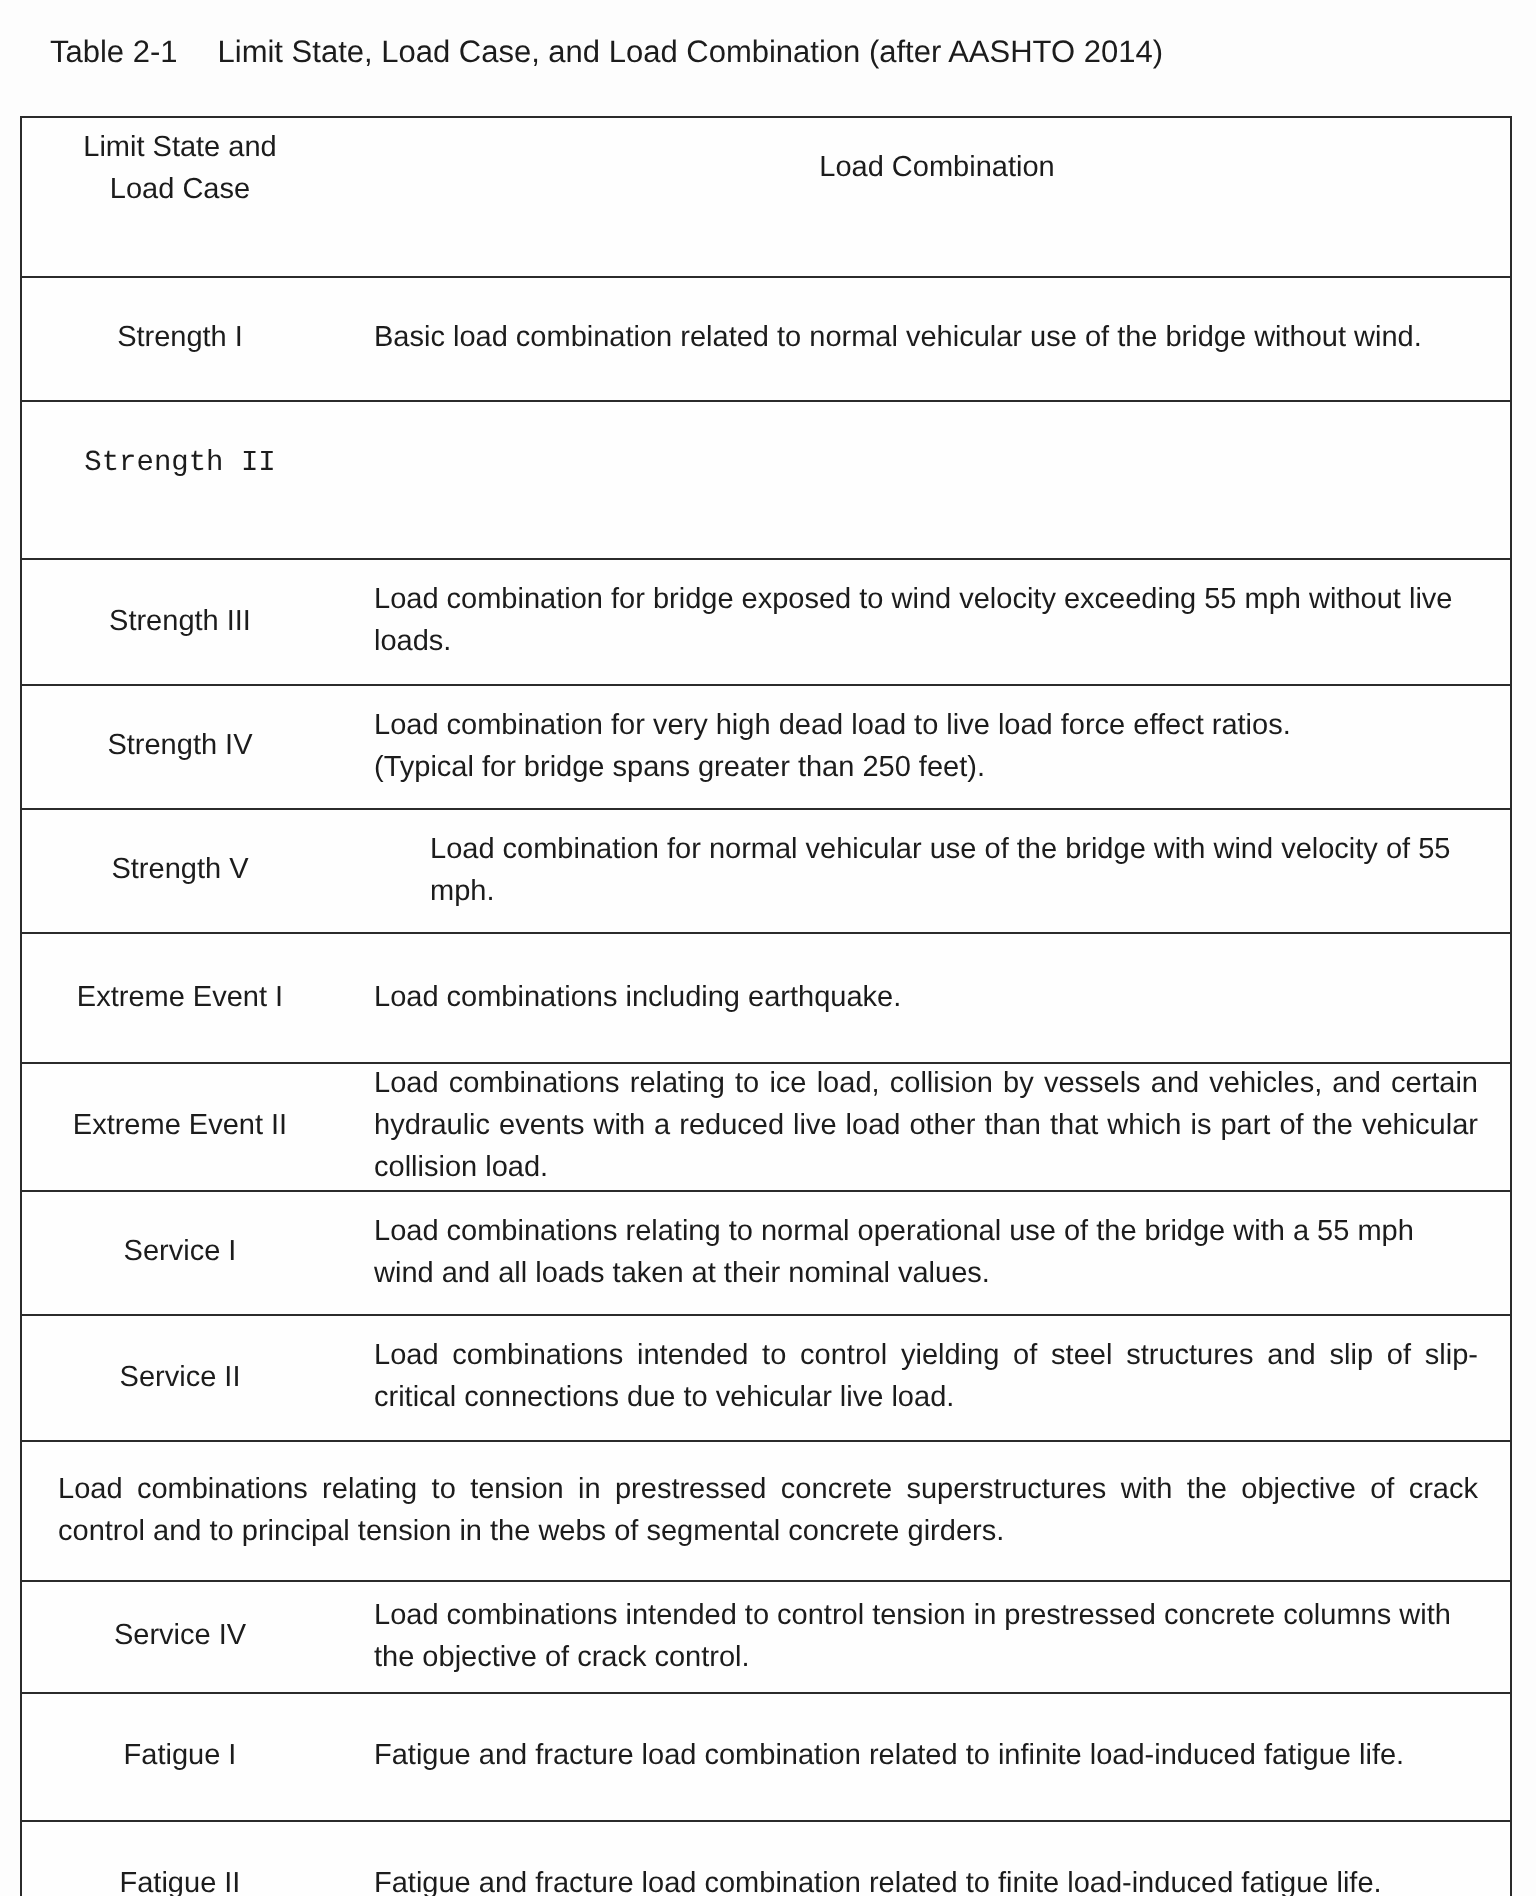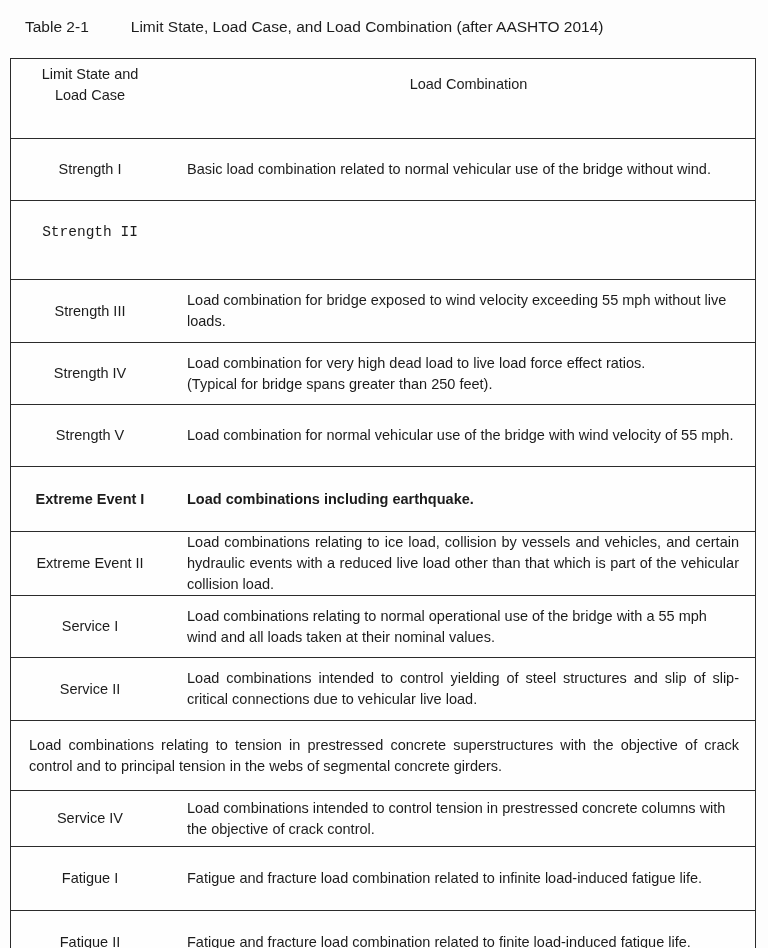--- a/index.html
+++ b/index.html
@@ -17,21 +17,21 @@
     width: 768px;
     height: 948px;
     background: #fdfdfd;
     overflow: hidden;
   }
   .doc-title {
     position: absolute;
     top: 16px;
     left: 25px;
     display: flex;
-    gap: 42px;
+    gap: 20px;
     font-size: 15.5px;
     line-height: 22px;
     white-space: nowrap;
   }
   .tbl {
     position: absolute;
     top: 58px;
     left: 10px;
     width: 746px;
     border: 1.6px solid #2b2b2b;
@@ -68,22 +68,22 @@
   }
   .header .cell { font-size: 14.5px; }
   .header .desc { justify-content: center; text-align: center; padding-right: 18px; }
 
   
   .tbl .row:nth-child(1)  { height: 51px; gap: 13px; }
   .tbl .row:nth-child(2)  { height: 62px; margin-top: 28px; }
   .tbl .row:nth-child(3)  { height: 63px; font-family: Liberation Mono, monospace; }
   .tbl .row:nth-child(4)  { height: 63px; margin-top: 16px; }
   .tbl .row:nth-child(5)  { height: 62px; }
-  .tbl .row:nth-child(6)  { height: 62px; }
-  .tbl .row:nth-child(7)  { height: 65px; font-weight: bold; }
+  .tbl .row:nth-child(6)  { height: 62px; gap: 28px; }
+  .tbl .row:nth-child(7)  { height: 65px; }
   .tbl .row:nth-child(8)  { height: 64px; }
   .tbl .row:nth-child(9)  { height: 62px; }
   .tbl .row:nth-child(10) { height: 63px; }
   .tbl .row:nth-child(11) { height: 70px; }
   .tbl .row:nth-child(12) { height: 56px; }
   .tbl .row:nth-child(13) { height: 64px; }
   .tbl .row:nth-child(14) { height: 64px; }
 
   
   .tbl .row:nth-child(8)  .desc,

